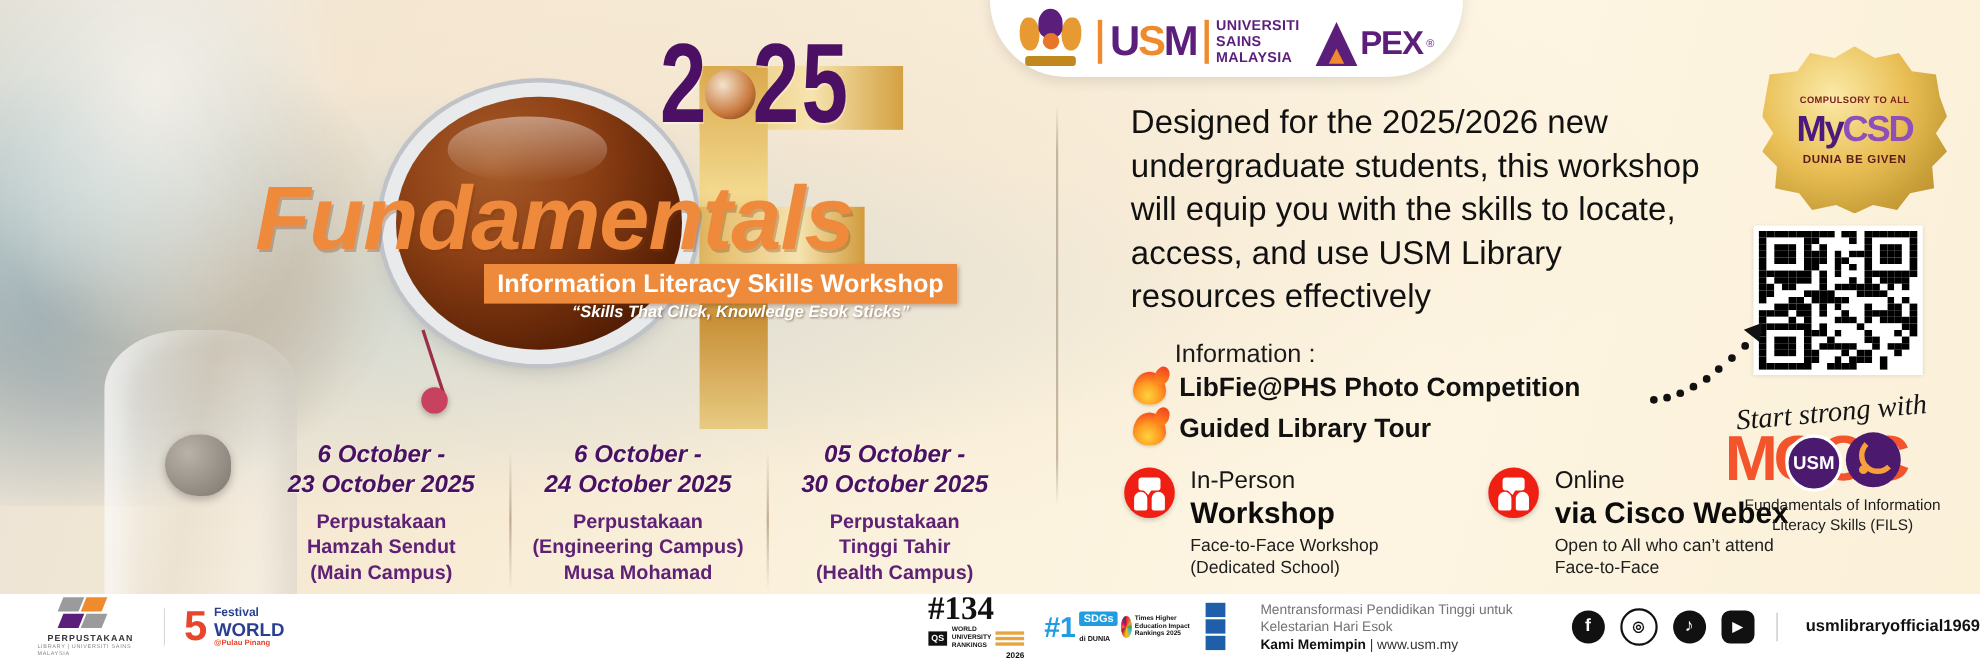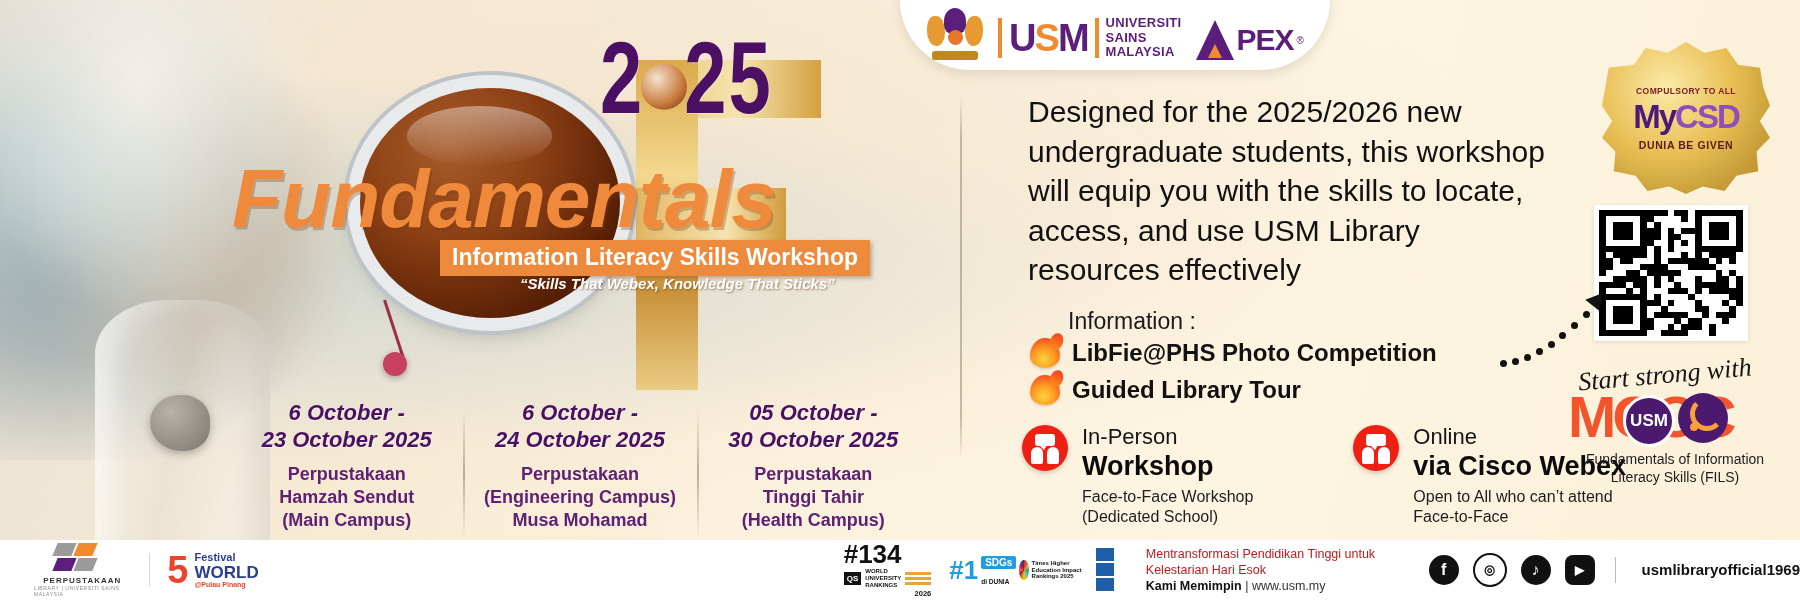--- a/index.html
+++ b/index.html
@@ -251,37 +251,37 @@
   .f-perpus-txt{font-size:8px;font-weight:bold;letter-spacing:1px;color:#333;margin-top:3px;}
   .f-perpus-sub{font-size:5px;letter-spacing:.6px;color:#888;}
   .f-div{width:1px;height:34px;background:#d8d8d8;margin:0 18px;}
   .f-idea{display:flex;align-items:center;gap:6px;}
   .f-idea-5{font-size:38px;font-weight:bold;color:#e8452c;line-height:1;}
   .f-idea-t1{font-size:11px;font-weight:bold;color:#2a3f8f;line-height:1.05;}
   .f-idea-t2{font-size:17px;font-weight:bold;color:#2a3f8f;line-height:1;}
   .f-idea-t3{font-size:7px;font-weight:bold;color:#e8452c;}
   .f-rank{margin-left:585px;display:flex;align-items:center;gap:18px;}
   .rk134{display:flex;flex-direction:column;}
-  .rk134-top{font-size:26px;font-weight:bold;color:#111;line-height:.95;}
+  .rk134-top{font-size:30px;font-weight:bold;color:#111;line-height:.95;font-family:Liberation Serif, serif;}
   .rk134-mid{display:flex;gap:4px;align-items:center;margin-top:1px;}
   .rk-os{background:#111;color:#fff;font-size:8px;font-weight:bold;padding:2px 3px;}
   .rk-wur{font-size:6px;font-weight:bold;color:#111;line-height:1.15;}
   .rk-bars{display:flex;flex-direction:column;gap:2px;}
   .rk-bars i{display:block;width:26px;height:3px;background:#e8a33d;}
   .rk-year{font-size:7.5px;font-weight:bold;color:#111;text-align:right;}
   .rk1{display:flex;align-items:center;gap:3px;}
   .rk1-hash{font-size:26px;font-weight:bold;color:#1f9de0;line-height:.95;}
   .rk1-sdg{background:#1f9de0;color:#fff;font-size:10px;font-weight:bold;padding:1px 4px;line-height:1.1;border-radius:2px;}
   .rk1-sub{font-size:6.5px;font-weight:bold;color:#111;}
   .rk-imp{width:20px;height:20px;border-radius:50%;background:conic-gradient(#e5243b,#dda63a,#4c9f38,#26bde2,#fcc30b,#a21942,#fd6925,#dd1367,#19486a);}
   .rk-impt{font-size:6px;font-weight:bold;color:#111;line-height:1.15;}
   .rk-un{display:flex;flex-direction:column;gap:2px;}
   .rk-un i{display:block;width:18px;height:13px;background:#1f5fa9;}
   .f-tag{margin-left:14px;}
-  .f-tag1{font-size:12.5px;color:#b91c1c;line-height:1.3;}
+  .f-tag1{font-size:12.5px;color:#737373;line-height:1.3;}
   .f-tag2{font-size:12.5px;font-weight:bold;color:#111;line-height:1.3;}
   .f-tag2 span{font-weight:normal;color:#333;}
   .f-social{margin-left:30px;display:flex;align-items:center;gap:14px;}
   .soc{width:30px;height:30px;border-radius:50%;background:#111;color:#fff;display:flex;align-items:center;justify-content:center;font-size:16px;font-weight:bold;}
   .soc.ig{background:#fff;color:#111;border:2px solid #111;font-size:13px;}
   .soc.yt{border-radius:8px;font-size:12px;}
   .f-sdiv{width:1px;height:26px;background:#bbb;margin-left:6px;}
   .f-handle{margin-left:12px;font-size:15px;font-weight:bold;color:#111;}
 </style>
 </head>
@@ -302,21 +302,21 @@
   <div class="year-2025">
     2<span class="zeroball"></span>25
   </div>
 
   <div class="lens"></div>
   <div class="lens-handle"></div>
   <div class="lens-dot"></div>
 
   <div class="title-fund">Fundamentals</div>
   <div class="title-sub">Information Literacy Skills Workshop</div>
-  <div class="title-tag">“Skills That Webex, Knowledge That Sticks”</div>
+  <div class="title-tag">“Skills That Click, Knowledge Esok Sticks”</div>
 
   <div class="dates">
     <div class="date-col">
       <div class="date-range">
         <div>6 October -</div>
         <div>23 October 2025</div>
       </div>
       <div class="date-place">
         <div>Perpustakaan</div>
         <div>Hamzah Sendut</div>

